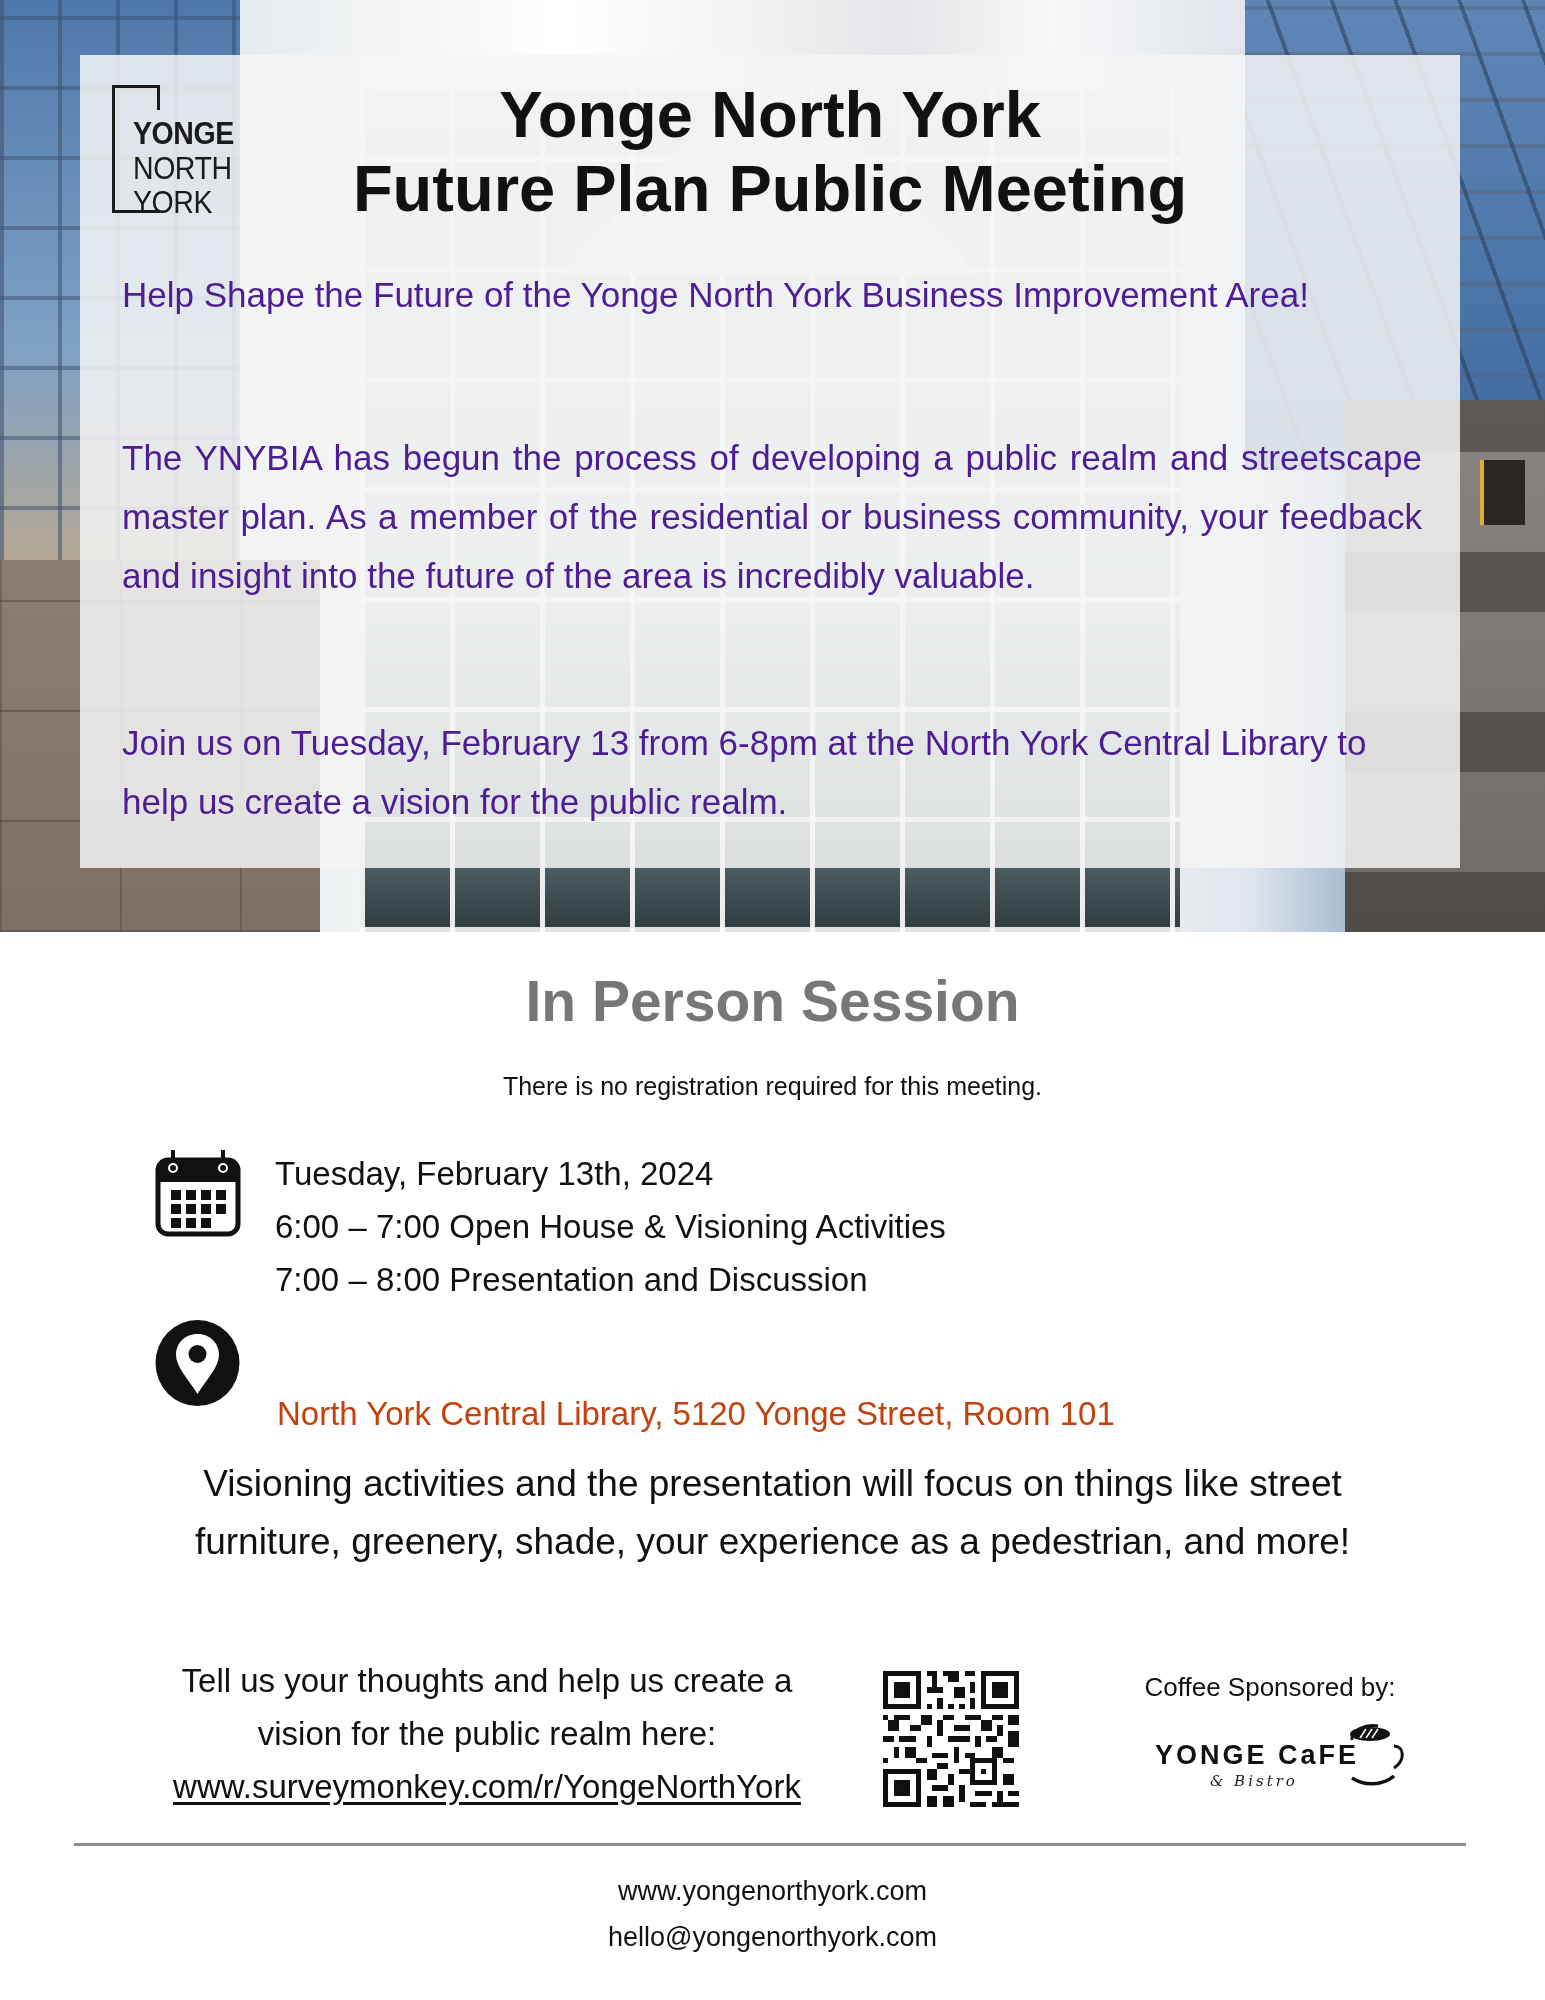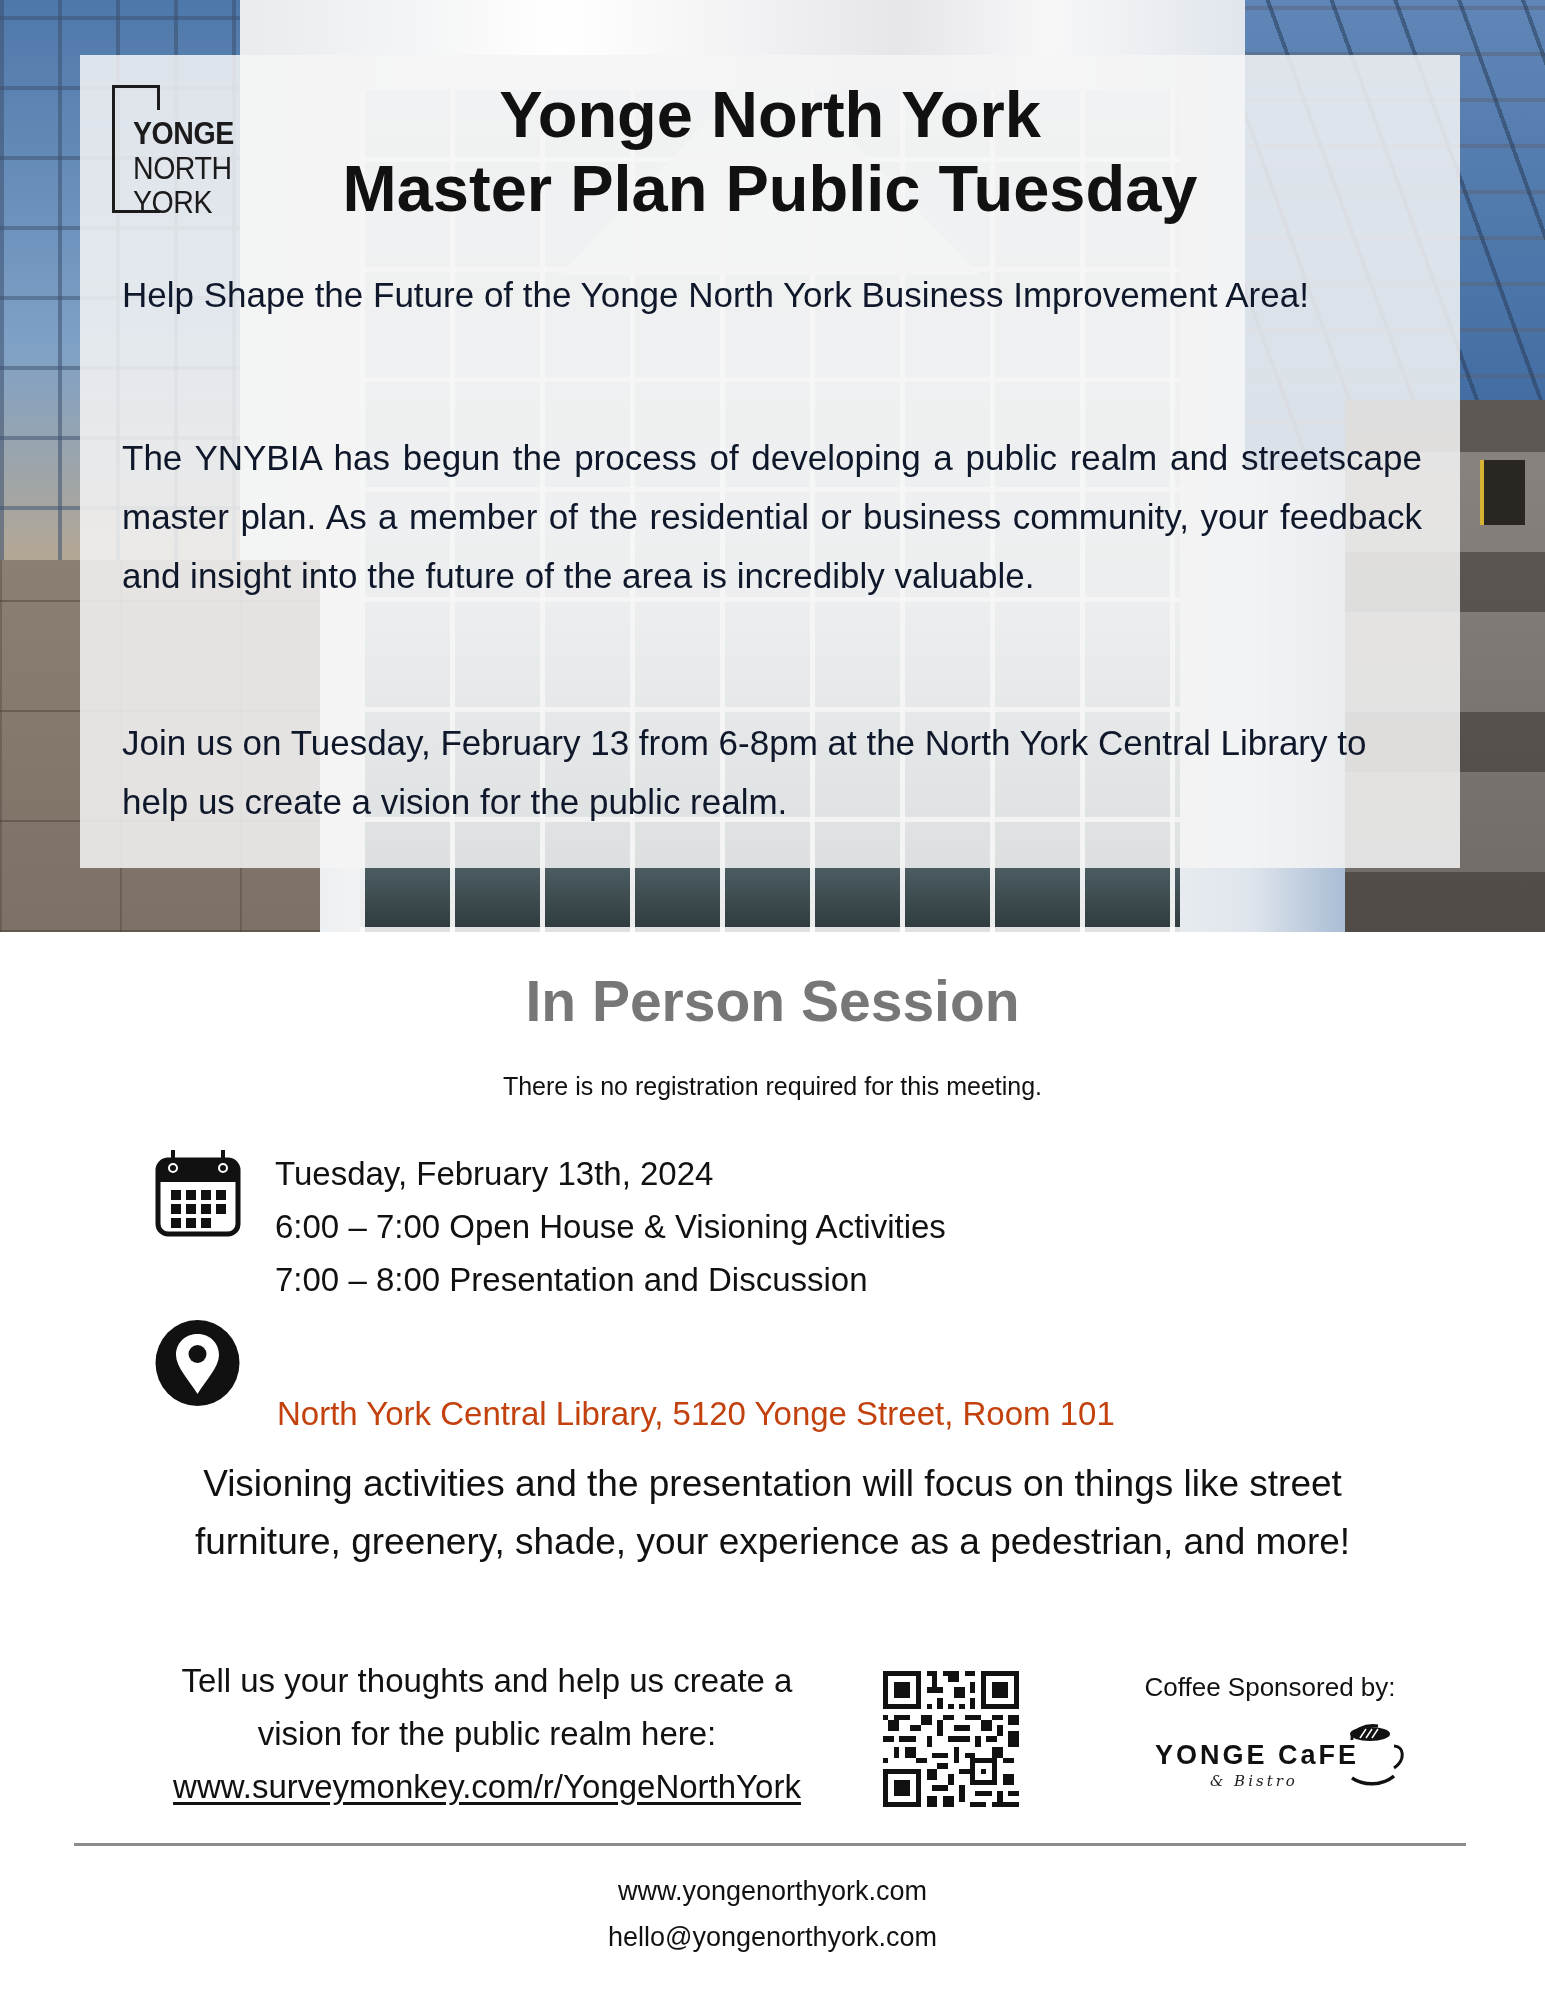--- a/index.html
+++ b/index.html
@@ -52,21 +52,21 @@
   .logo .bracket { position:absolute; left:0; top:0; width:48px; height:128px;
     border-left:3px solid #1b1b1b; border-top:3px solid #1b1b1b; border-bottom:3px solid #1b1b1b; }
   .logo .bracket-tail { position:absolute; left:45px; top:0; width:3px; height:25px; background:#1b1b1b; }
   .logo .l1, .logo .l2, .logo .l3 { position:absolute; left:21px; font-size:31px; line-height:31px; letter-spacing:-0.5px; color:#1b1b1b; transform:scaleX(0.92); transform-origin:left; }
   .logo .l1 { top:33px; font-weight:bold; }
   .logo .l2 { top:68px; }
   .logo .l3 { top:102px; }
 
   .title { position:absolute; left:80px; width:1380px; top:78px; text-align:center; font-size:65px; line-height:74px; font-weight:bold; color:#111; }
 
-  .body-text { position:absolute; left:122px; width:1300px; font-size:35px; line-height:59px; color:#0f172a; }
+  .body-text { position:absolute; left:122px; width:1300px; font-size:35px; line-height:59px; color:#4c1d95; }
   .p1 { top:265px; }
   .p2 { top:428px; text-align:justify; text-align-last:left; }
   .p3 { top:713px; }
 
   
   .session-title { position:absolute; left:0; width:1545px; top:966px; text-align:center; font-size:57px; font-weight:bold; color:#777777; line-height:70px; }
   .registration { position:absolute; left:0; width:1545px; top:1058px; text-align:center; font-size:25px; color:#111; line-height:32px;margin-top:12px; }
 
   .icon-cal { position:absolute; left:155px; top:1150px; width:86px; height:88px; }
   .icon-pin { position:absolute; left:155px; top:1320px; width:85px; height:86px; }
@@ -109,21 +109,21 @@
 <div class="logo">
   <div class="bracket"></div>
   <div class="bracket-tail"></div>
   <div class="l1">YONGE</div>
   <div class="l2">NORTH</div>
   <div class="l3">YORK</div>
 </div>
 
 <div class="title">
   <div>Yonge North York</div>
-  <div>Master Plan Public Tuesday</div>
+  <div>Future Plan Public Meeting</div>
 </div>
 
 <div class="body-text p1">Help Shape the Future of the Yonge North York Business Improvement Area!</div>
 <div class="body-text p2">The YNYBIA has begun the process of developing a public realm and streetscape master plan. As a member of the residential or business community, your feedback and insight into the future of the area is incredibly valuable.</div>
 <div class="body-text p3">Join us on Tuesday, February 13 from 6-8pm at the North York Central Library to help us create a vision for the public realm.</div>
 
 <div class="session-title">In Person Session</div>
 <div class="registration">There is no registration required for this meeting.</div>
 
 <svg class="icon-cal" viewBox="0 0 86 88">

